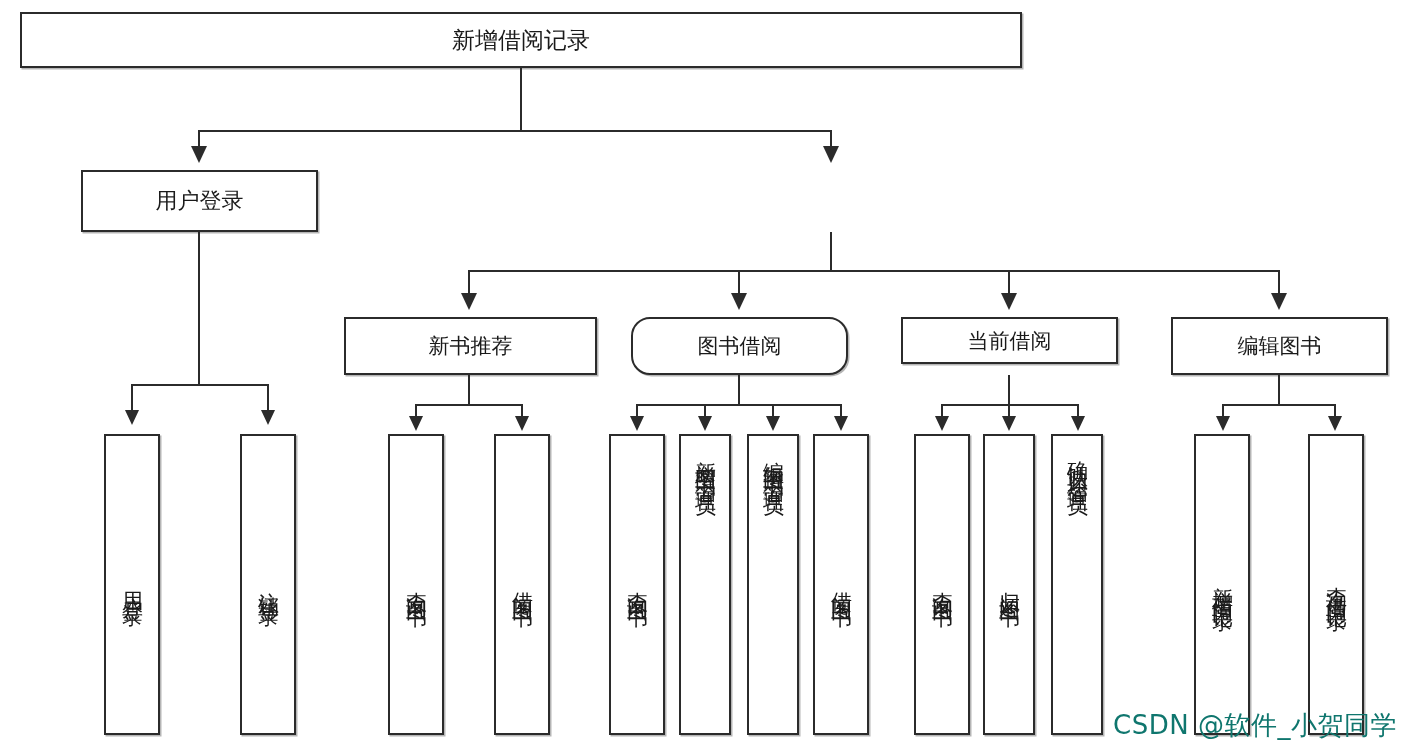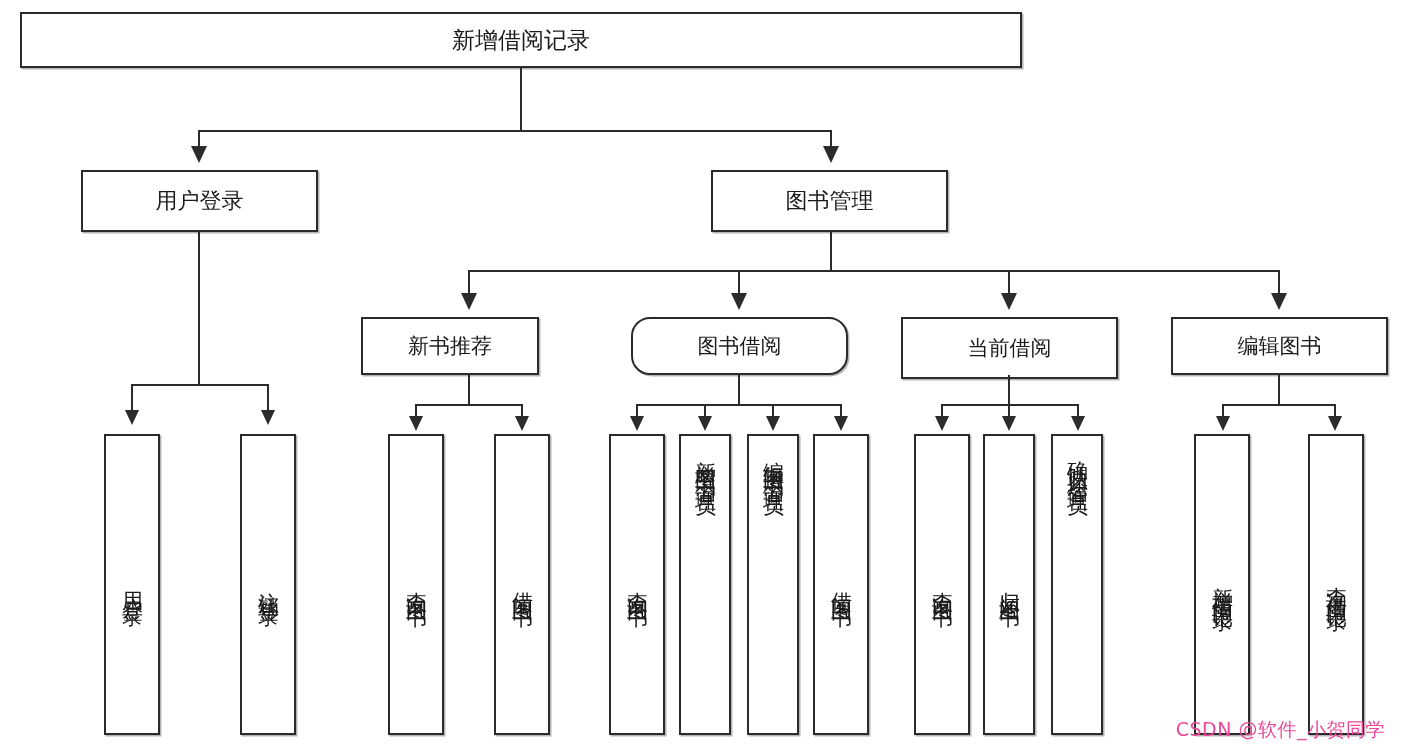--- a/index.html
+++ b/index.html
@@ -71,24 +71,24 @@
     border-top: 17px solid #2b2b2b;
   }
   .arrow.small {
     border-left-width: 7px;
     border-right-width: 7px;
     border-top-width: 15px;
   }
   
   #watermark {
     position: absolute;
-    right: 20px;
+    right: 8px;
     bottom: 4px;
-    font-size: 19px;
-    color: #ec4899;
+    font-size: 26px;
+    color: #0f766e;
     white-space: nowrap;
     letter-spacing: 0.5px;
   }
 </style>
 </head>
 <body>
 
 <div id="canvas">
 
   <div class="node root" style="left:20px; top:12px; width:1002px; height:56px;">
@@ -101,23 +101,20 @@
 
   <div class="seg v" style="left:198px; top:130px; width:2px; height:18px;"></div>
   <div class="arrow" style="left:191px; top:146px;"></div>
   <div class="seg v" style="left:830px; top:130px; width:2px; height:18px;"></div>
   <div class="arrow" style="left:823px; top:146px;"></div>
 
   <div class="node lvl2" style="left:81px; top:170px; width:237px; height:62px;">
     <span>用户登录</span>
   </div>
 
-  <div class="node lvl2" style="left:711px; top:170px; width:237px; height:62px;">
-    <span>图书管理</span>
-  </div>
 
   <div class="seg v" style="left:198px; top:232px; width:2px; height:152px;"></div>
   <div class="seg h" style="left:131px; top:384px; width:136px; height:2px;"></div>
   <div class="seg v" style="left:131px; top:384px; width:2px; height:28px;"></div>
   <div class="arrow small" style="left:125px; top:410px;"></div>
   <div class="seg v" style="left:267px; top:384px; width:2px; height:28px;"></div>
   <div class="arrow small" style="left:261px; top:410px;"></div>
 
   <div class="seg v" style="left:830px; top:232px; width:2px; height:38px;"></div>
   <div class="seg h" style="left:468px; top:270px; width:812px; height:2px;"></div>
@@ -127,27 +124,27 @@
 
   <div class="seg v" style="left:738px; top:270px; width:2px; height:25px;"></div>
   <div class="arrow" style="left:731px; top:293px;"></div>
 
   <div class="seg v" style="left:1008px; top:270px; width:2px; height:25px;"></div>
   <div class="arrow" style="left:1001px; top:293px;"></div>
 
   <div class="seg v" style="left:1278px; top:270px; width:2px; height:25px;"></div>
   <div class="arrow" style="left:1271px; top:293px;"></div>
 
-  <div class="node lvl3" style="left:361px; top:317px; width:178px; height:58px;">
+  <div class="node lvl3" style="left:344px; top:317px; width:253px; height:58px;">
     <span>新书推荐</span>
   </div>
   <div class="node lvl3" style="left:631px; top:317px; width:217px; height:58px;border-radius:19px;">
     <span>图书借阅</span>
   </div>
-  <div class="node lvl3" style="left:901px; top:317px; width:217px; height:62px;">
+  <div class="node lvl3" style="left:901px; top:317px; width:217px; height:47px;">
     <span>当前借阅</span>
   </div>
   <div class="node lvl3" style="left:1171px; top:317px; width:217px; height:58px;">
     <span>编辑图书</span>
   </div>
 
   <div class="seg v" style="left:468px; top:375px; width:2px; height:29px;"></div>
   <div class="seg h" style="left:415px; top:404px; width:107px; height:2px;"></div>
   <div class="seg v" style="left:415px; top:404px; width:2px; height:14px;"></div>
   <div class="arrow small" style="left:409px; top:416px;"></div>

